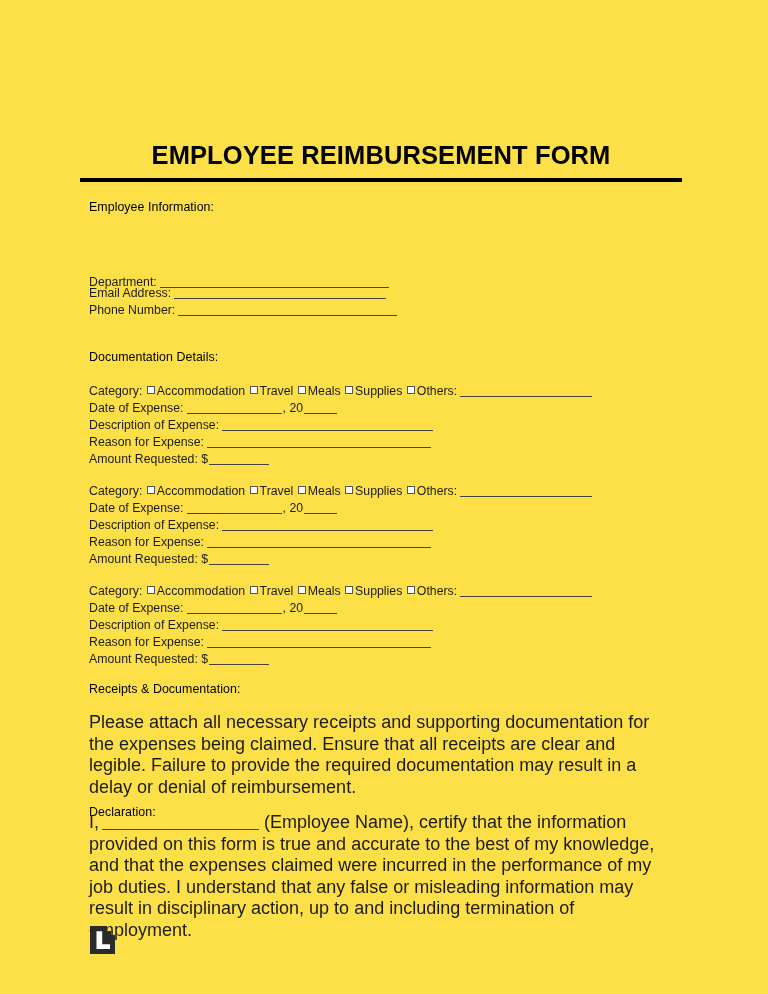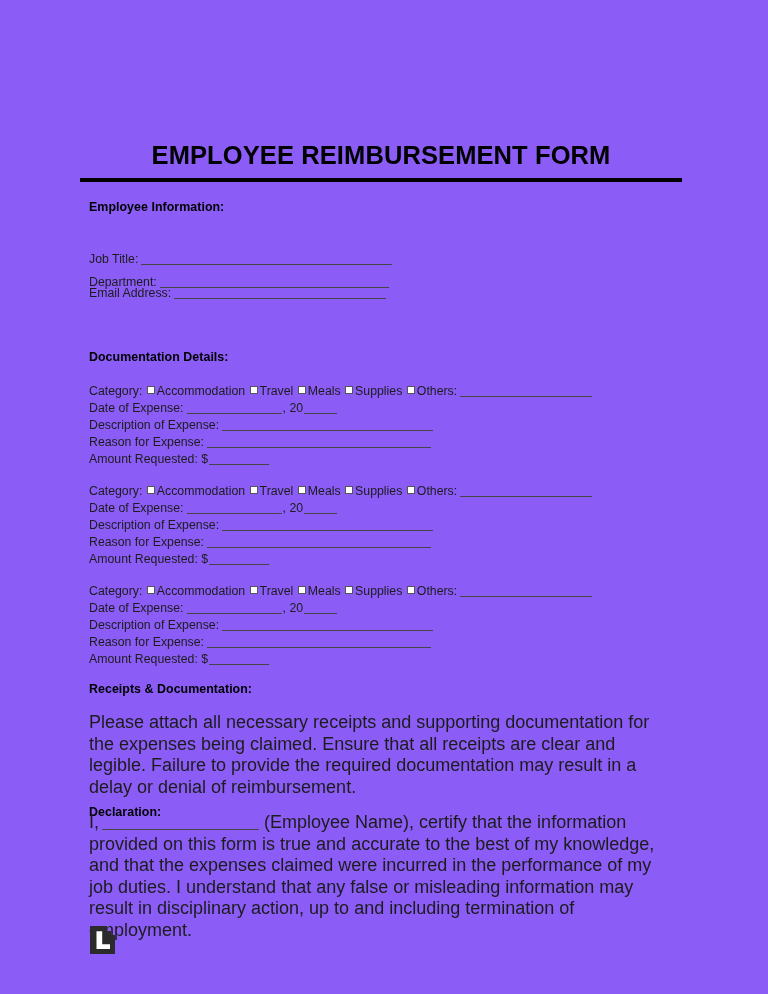--- a/index.html
+++ b/index.html
@@ -15,21 +15,21 @@
     -webkit-font-smoothing: antialiased;
     position: relative;
     overflow: hidden;
   }
 
   .page {
     position: absolute;
     left: 0; top: 0;
     width: 768px;
     height: 994px;
-    background: #8b5cf6;
+    background: #fde047;
   }
 
   
   .doc-title {
     position: absolute;
     left: 80px;
     top: 141px;
     width: 602px;
     text-align: center;
     font-size: 25.5px;
@@ -45,21 +45,21 @@
     width: 602px;
     height: 4px;
     background: #000;
   }
 
   
   .section-head {
     position: absolute;
     left: 89px;
     font-size: 12.4px;
-    font-weight: bold;
+    font-weight: normal;
     color: #000;
     letter-spacing: 0.05px;
   }
 
   .field-line {
     position: absolute;
     left: 89px;
     font-size: 12.3px;
     color: #1c1c1c;
     white-space: nowrap;
@@ -110,32 +110,32 @@
 <body>
 
 <div class="page">
 
   <div class="doc-title">EMPLOYEE REIMBURSEMENT FORM</div>
   <div class="title-rule"></div>
 
   <div class="section-head" style="top:200px">Employee Information:</div>
 
 
-  <div class="field-line" style="top:252px">
-    <span>Job Title:</span><span class="blank" style="width:251px"></span>
-  </div>
 
   <div class="field-line" style="top:275px">
     <span>Department:</span><span class="blank" style="width:229px"></span>
   </div>
 
   <div class="field-line" style="top:286px">
     <span>Email Address:</span><span class="blank" style="width:212px"></span>
   </div>
 
+  <div class="field-line" style="top:303px">
+    <span>Phone Number:</span><span class="blank" style="width:219px"></span>
+  </div>
 
 
   <div class="section-head" style="top:350px">Documentation Details:</div>
 
   <div class="field-line" style="top:384px">
     <span>Category:</span>
     <span class="cb"></span><span>Accommodation</span>
     <span class="cb"></span><span>Travel</span>
     <span class="cb"></span><span>Meals</span>
     <span class="cb"></span><span>Supplies</span>

